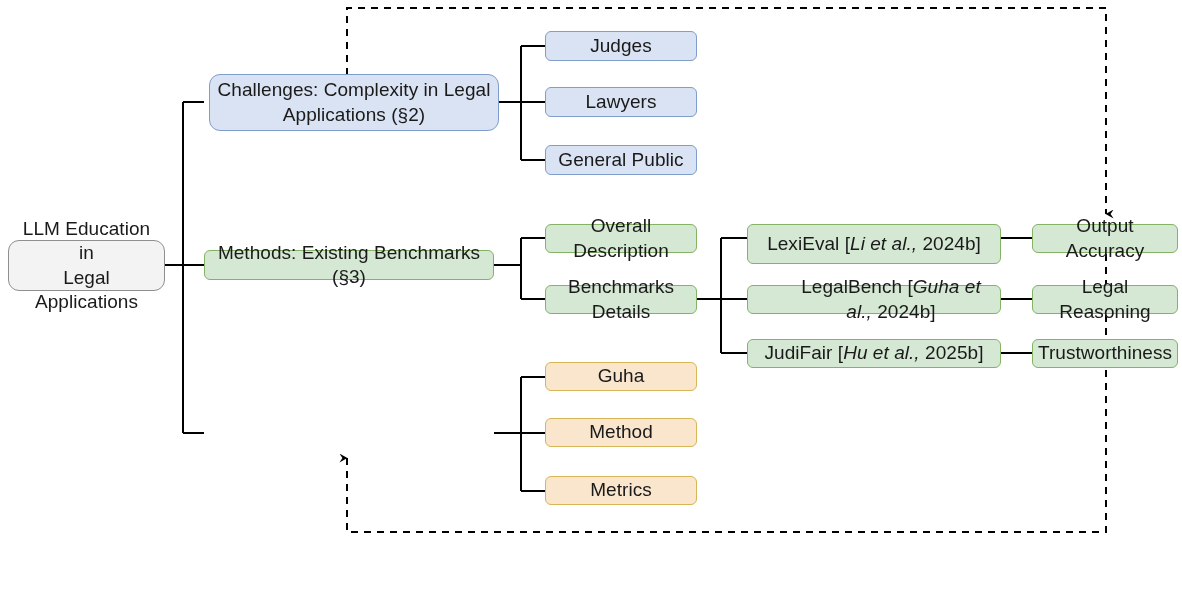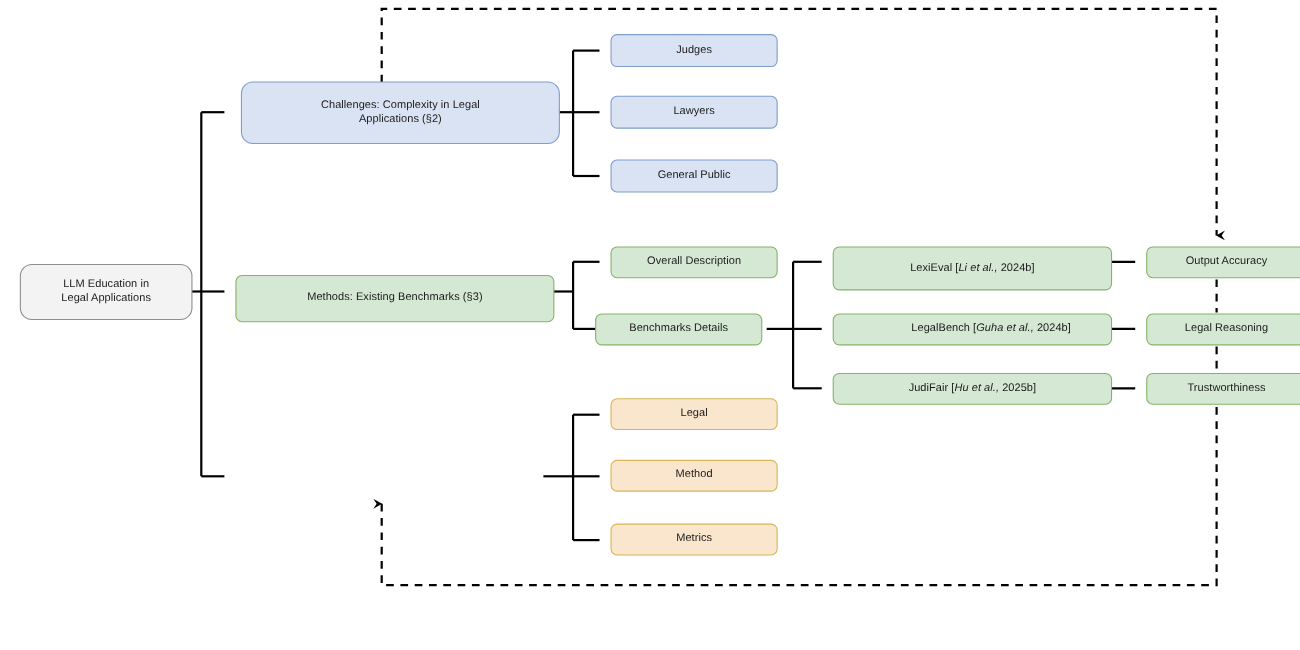--- a/index.html
+++ b/index.html
@@ -29,26 +29,25 @@
   .node {
     position: absolute;
     box-sizing: border-box;
     display: flex;
     align-items: center;
     justify-content: center;
     text-align: center;
     border-style: solid;
     border-width: 1.4px;
     border-radius: 6px;
-    font-size: 10px;
+    font-size: 19px;
     line-height: 1.28;
     letter-spacing: 0.05px;
     padding: 2px 6px;
     z-index: 3;
-    margin-left: 10px;
   }
   .node .lbl {
     display: block;
     white-space: pre-line;
   }
   .node-root {
     background: #f3f3f3;
     border-color: #8f8f8f;
     border-radius: 11px;
   }
@@ -150,28 +149,28 @@
   <div class="node node-blue" style="left:545px; top:31px; width:152px; height:30px;">
     <span class="lbl">Judges</span>
   </div>
   <div class="node node-blue" style="left:545px; top:87px; width:152px; height:30px;">
     <span class="lbl">Lawyers</span>
   </div>
   <div class="node node-blue" style="left:545px; top:145px; width:152px; height:30px;">
     <span class="lbl">General Public</span>
   </div>
 
-  <div class="node node-green" style="left:204px; top:250px; width:290px; height:43px;">
+  <div class="node node-green" style="left:204px; top:250px; width:290px; height:30px;">
     <span class="lbl">Methods: Existing Benchmarks (§3)</span>
   </div>
 
   <div class="node node-green" style="left:545px; top:224px; width:152px; height:29px;">
     <span class="lbl">Overall Description</span>
   </div>
-  <div class="node node-green" style="left:531px; top:285px; width:152px; height:29px;">
+  <div class="node node-green" style="left:545px; top:285px; width:152px; height:29px;">
     <span class="lbl">Benchmarks Details</span>
   </div>
 
   <div class="node node-green" style="left:747px; top:224px; width:254px; height:40px;">
     <span class="lbl"><span>LexiEval</span>&nbsp;[<em>Li et al.,</em>&nbsp;<span>2024b</span>]</span>
   </div>
   <div class="node node-green" style="left:747px; top:285px; width:254px; height:29px;padding-left:40px;">
     <span class="lbl"><span>LegalBench</span>&nbsp;[<em>Guha et al.,</em>&nbsp;<span>2024b</span>]</span>
   </div>
   <div class="node node-green" style="left:747px; top:339px; width:254px; height:29px;">
@@ -183,21 +182,21 @@
   </div>
   <div class="node node-green" style="left:1032px; top:285px; width:146px; height:29px;">
     <span class="lbl">Legal Reasoning</span>
   </div>
   <div class="node node-green" style="left:1032px; top:339px; width:146px; height:29px;">
     <span class="lbl">Trustworthiness</span>
   </div>
 
 
   <div class="node node-orange" style="left:545px; top:362px; width:152px; height:29px;">
-    <span class="lbl">Legal</span>
+    <span class="lbl">Guha</span>
   </div>
   <div class="node node-orange" style="left:545px; top:476px; width:152px; height:29px;">
     <span class="lbl">Metrics</span>
   </div>
   <div class="node node-orange" style="left:545px; top:418px; width:152px; height:29px;">
     <span class="lbl">Method</span>
   </div>
 
 </div>
 

